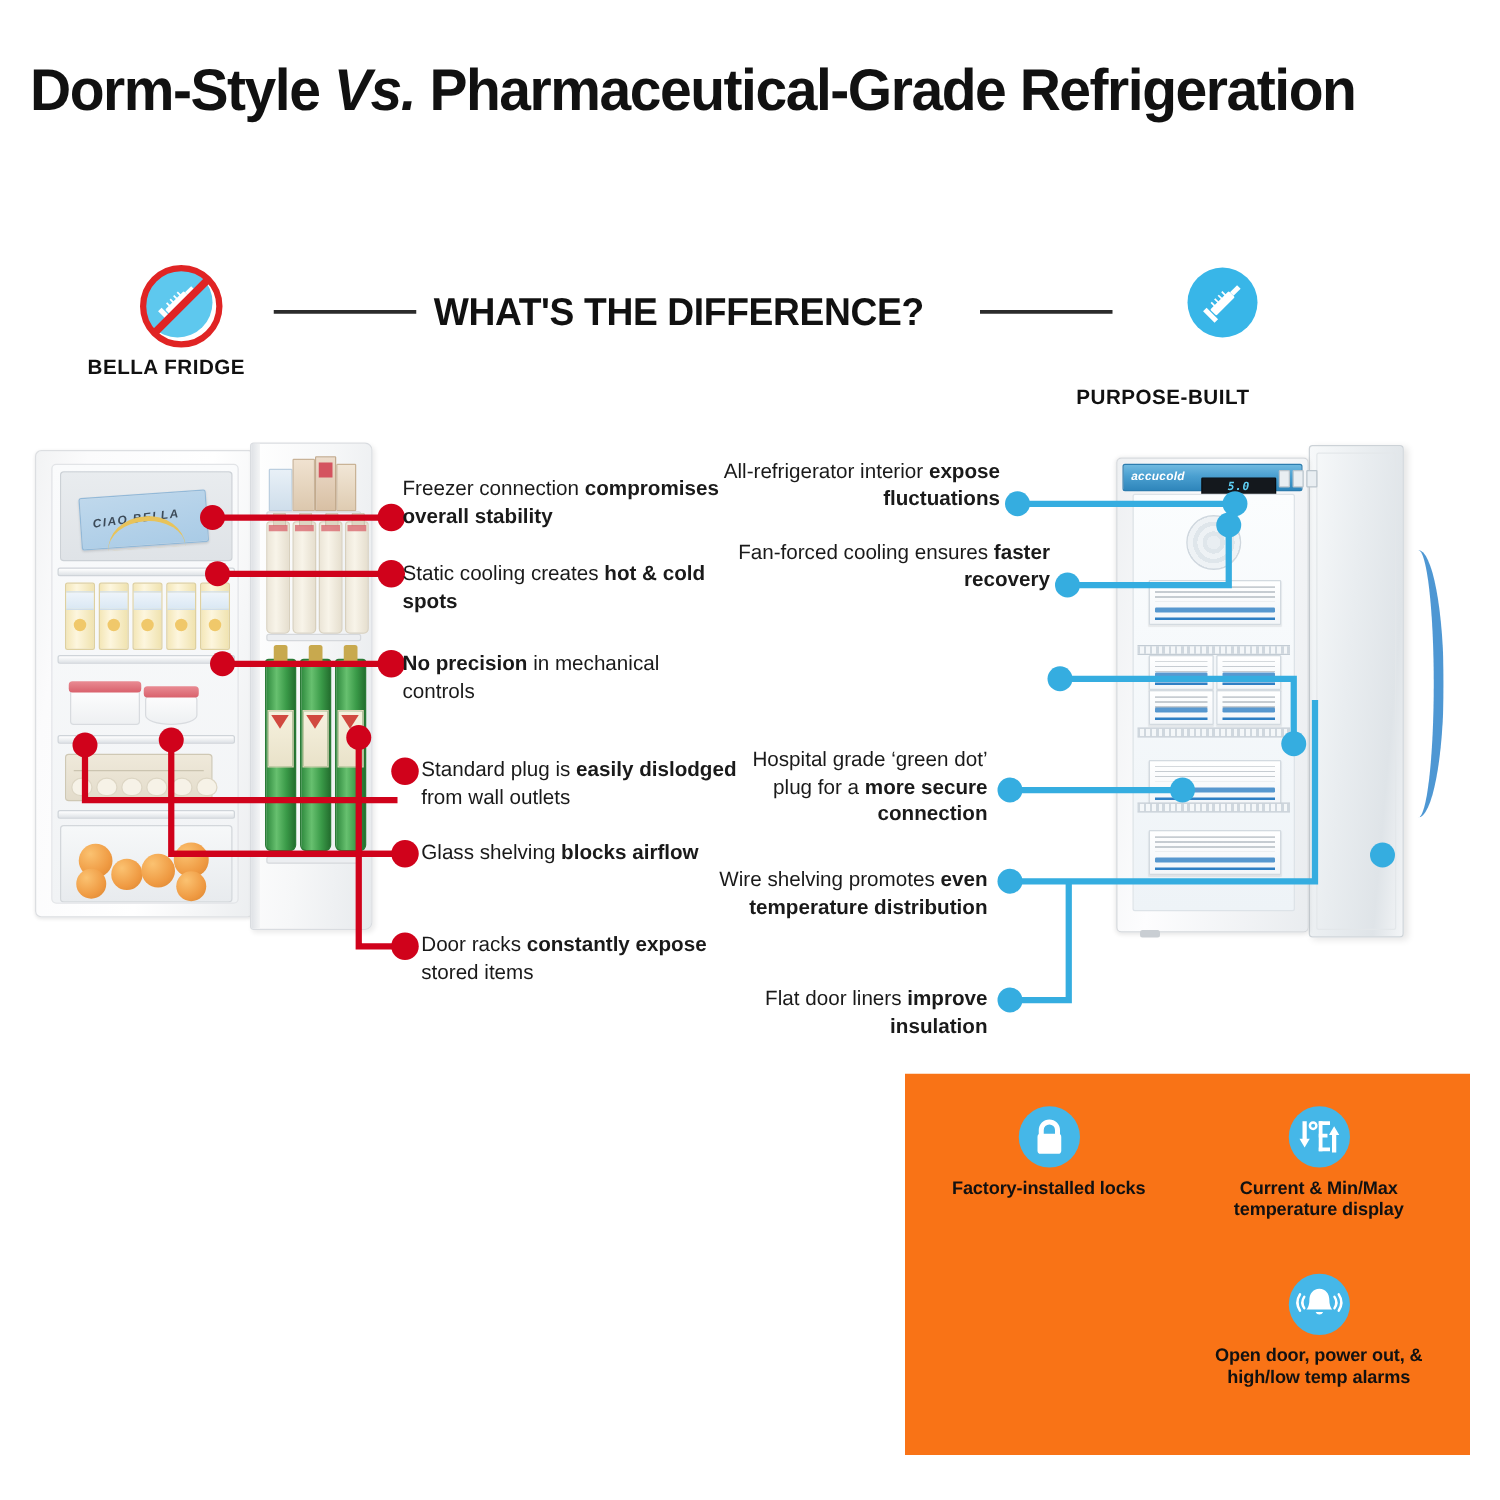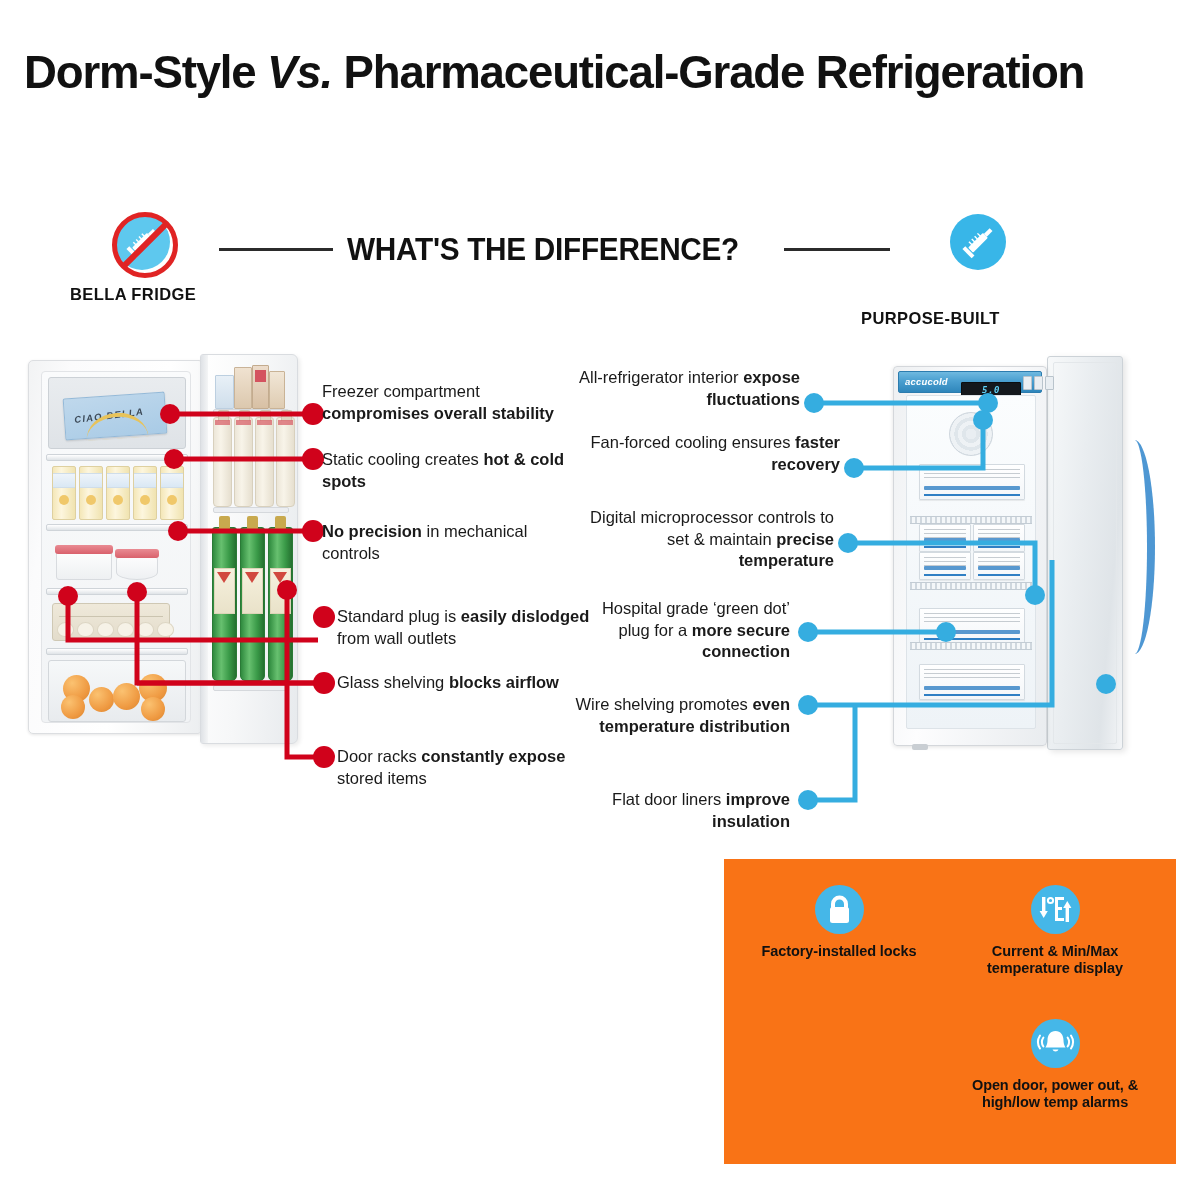--- a/index.html
+++ b/index.html
@@ -550,21 +550,21 @@
       <circle cx="808" cy="800" r="10"></circle>
       <circle cx="988" cy="403" r="10"></circle>
       <circle cx="983" cy="420" r="10"></circle>
       <circle cx="1035" cy="595" r="10"></circle>
       <circle cx="946" cy="632" r="10"></circle>
       <circle cx="1106" cy="684" r="10"></circle>
     </g>
   </svg>
 
   <div class="co left" style="left:322px;top:381px;width:262px;">
-    <span>Freezer compartment </span><b>compromises overall stability</b><span></span>
+    <span>Freezer connection </span><b>compromises overall stability</b><span></span>
   </div>
   <div class="co left" style="left:322px;top:449px;width:245px;">
     <span>Static cooling creates </span><b>hot &amp; cold spots</b><span></span>
   </div>
   <div class="co left" style="left:322px;top:521px;width:240px;">
     <span></span><b>No precision</b><span> in mechanical controls</span>
   </div>
   <div class="co left" style="left:337px;top:606px;width:255px;">
     <span>Standard plug is </span><b>easily dislodged</b><span> from wall outlets</span>
   </div>
@@ -573,23 +573,20 @@
   </div>
   <div class="co left" style="left:337px;top:746px;width:262px;">
     <span>Door racks </span><b>constantly expose</b><span> stored items</span>
   </div>
 
   <div class="co right" style="left:560px;top:367px;width:240px;">
     <span>All-refrigerator interior </span><b>expose fluctuations</b>
   </div>
   <div class="co right" style="left:570px;top:432px;width:270px;">
     <span>Fan-forced cooling ensures </span><b>faster recovery</b>
-  </div>
-  <div class="co right" style="left:570px;top:507px;width:264px;">
-    <span>Digital microprocessor controls to set &amp; maintain </span><b>precise temperature</b>
   </div>
   <div class="co right" style="left:575px;top:598px;width:215px;">
     <span>Hospital grade ‘green dot’ plug for a </span><b>more secure connection</b>
   </div>
   <div class="co right" style="left:570px;top:694px;width:220px;">
     <span>Wire shelving promotes </span><b>even temperature distribution</b>
   </div>
   <div class="co right" style="left:570px;top:789px;width:220px;">
     <span>Flat door liners </span><b>improve insulation</b>
   </div>

